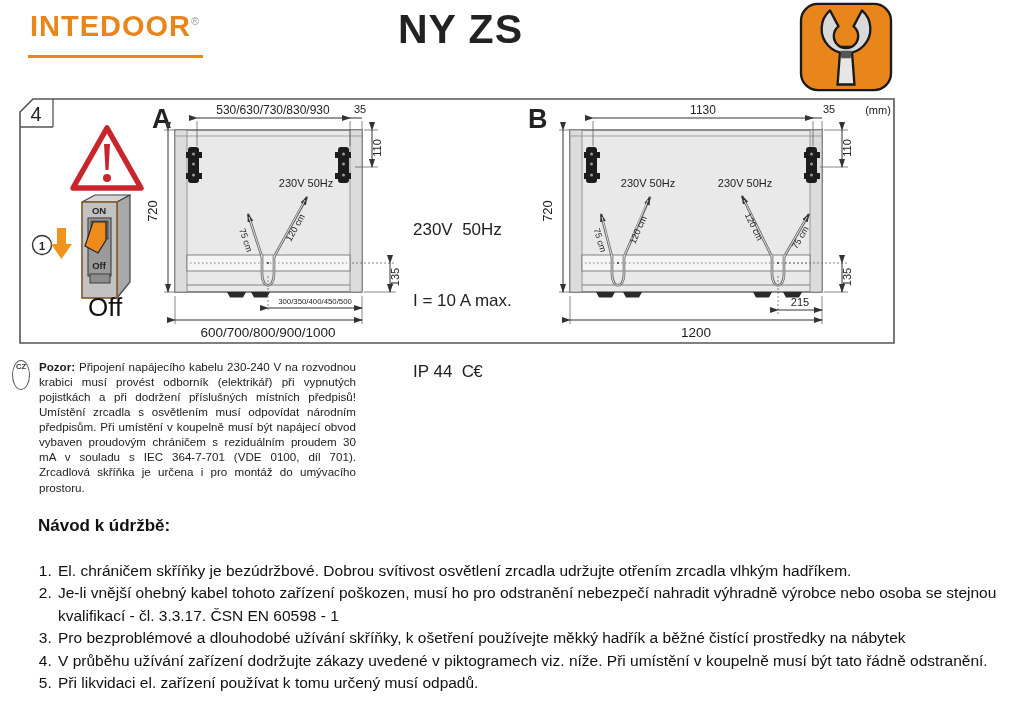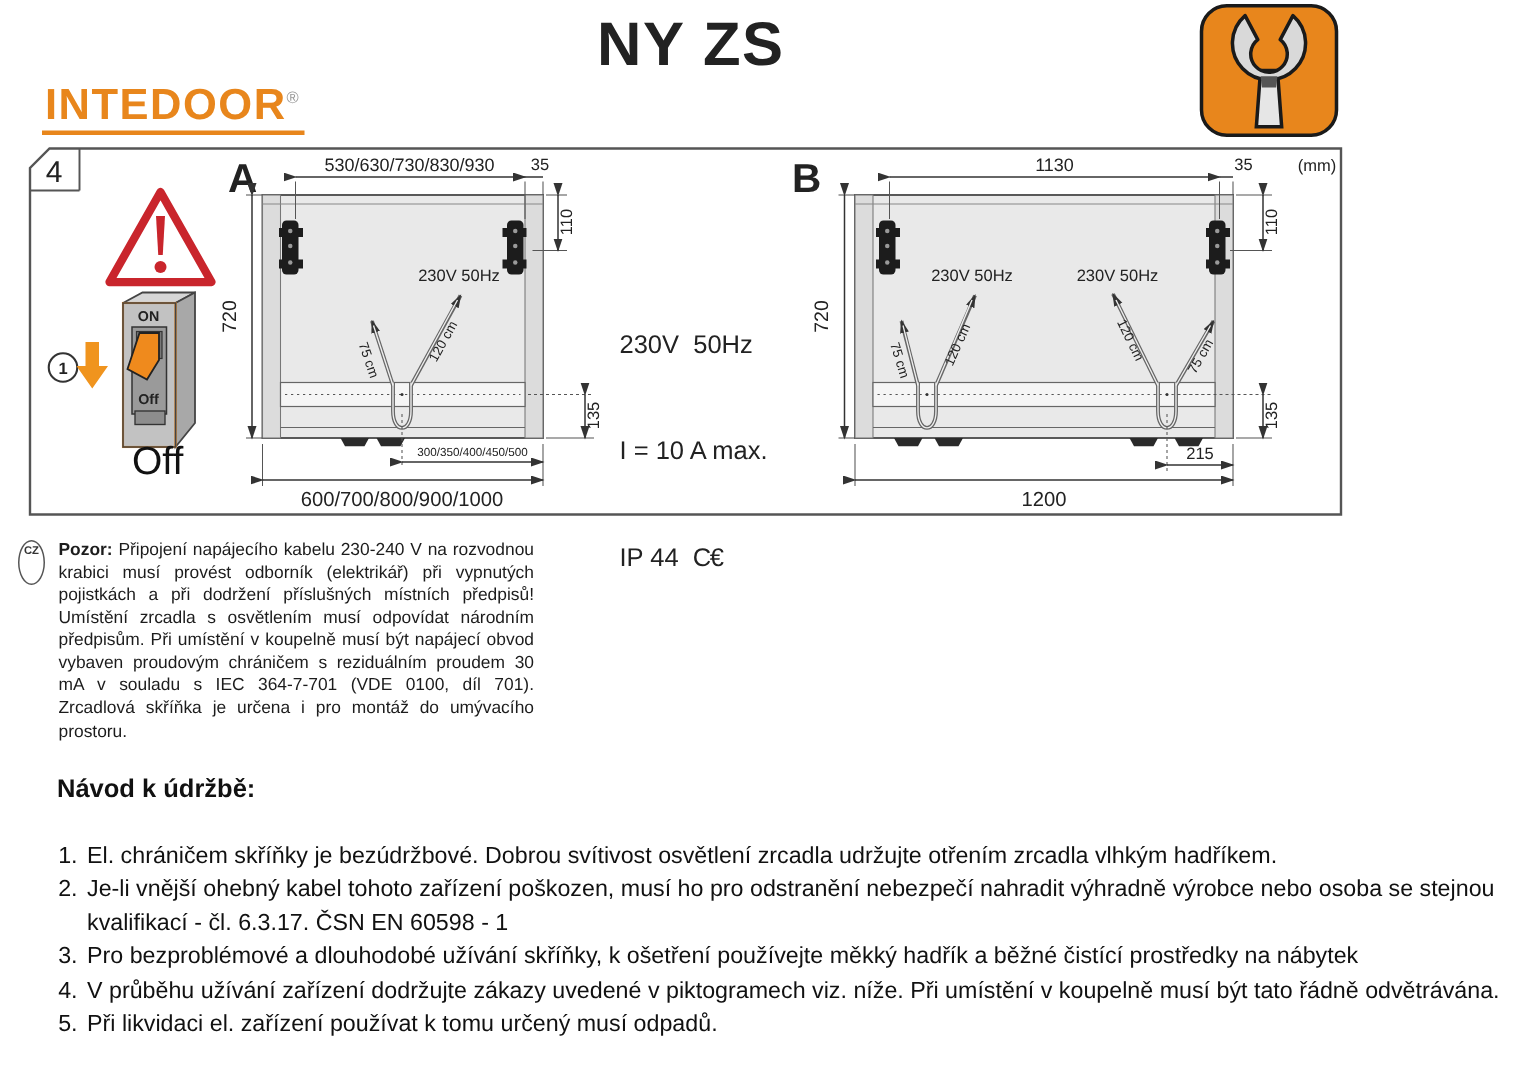--- a/index.html
+++ b/index.html
@@ -1,21 +1,21 @@
 <!DOCTYPE html>
 <html><head>
 <meta charset="utf-8">
 <style>
   * { margin:0; padding:0; box-sizing:border-box; }
   body { font-family:"Liberation Sans", sans-serif; background:#fff; }
   .page { position:relative; width:1020px; height:716px; background:#ffffff; overflow:hidden; color:#1a1a1a; }
 
   
   .logo { position:absolute; left:28px; top:12px; font-size:29px; font-weight:bold;
-          color:#e8861c; letter-spacing:1px; border-bottom:3px solid #e8861c; padding:0 4px 2px 2px; line-height:1.0;margin-top:44px; }
+          color:#e8861c; letter-spacing:1px; border-bottom:3px solid #e8861c; padding:0 4px 14px 2px; line-height:1.0; }
   .logo sup { font-size:11px; color:#999; font-weight:normal; letter-spacing:0; }
   .doc-title { position:absolute; left:398px; top:6px; font-size:41px; font-weight:bold; color:#222; letter-spacing:1px; }
   .wrench-box { position:absolute; left:799px; top:2px; }
 
   
   .frame-svg { position:absolute; left:0; top:0; }
   .diag { position:absolute; }
   svg text { font-family:"Liberation Sans", sans-serif; fill:#222; }
 
   
@@ -270,19 +270,19 @@
   </svg>
 
   <div class="notice">
     <span class="cz-badge">CZ</span>
     <b>Pozor:</b><span> Připojení napájecího kabelu 230-240 V na rozvodnou krabici musí provést odborník (elektrikář) při vypnutých pojistkách a při dodržení příslušných místních předpisů! Umístění zrcadla s osvětlením musí odpovídat národním předpisům. Při umístění v koupelně musí být napájecí obvod vybaven proudovým chráničem s reziduálním proudem 30 mA v souladu s IEC 364-7-701 (VDE 0100, díl 701). Zrcadlová skříňka je určena i pro montáž do umývacího prostoru.</span>
   </div>
 
   <div class="maint-heading">Návod k údržbě:</div>
   <ol class="maint-list">
     <li>El. chráničem skříňky je bezúdržbové. Dobrou svítivost osvětlení zrcadla udržujte otřením zrcadla vlhkým hadříkem.</li>
-    <li>Je-li vnější ohebný kabel tohoto zařízení poškozen, musí ho pro odstranění nebezpečí nahradit výhradně výrobce nebo osoba se stejnou kvalifikací - čl. 6.3.17. ČSN EN 60598 - 1</li>
+    <li>Je-li vnější ohebný kabel tohoto zařízení poškozen, musí ho pro odstranění nebezpečí nahradit výhradně výrobce nebo osoba se stejnou kvalifikací - čl. 3.3.17. ČSN EN 60598 - 1</li>
     <li>Pro bezproblémové a dlouhodobé užívání skříňky, k ošetření používejte měkký hadřík a běžné čistící prostředky na nábytek</li>
-    <li>V průběhu užívání zařízení dodržujte zákazy uvedené v piktogramech viz. níže. Při umístění v koupelně musí být tato řádně odvětrávána.</li>
+    <li>V průběhu užívání zařízení dodržujte zákazy uvedené v piktogramech viz. níže. Při umístění v koupelně musí být tato řádně odstranění.</li>
     <li>Při likvidaci el. zařízení používat k tomu určený musí odpadů.</li>
   </ol>
 
 </div>
 
 </body></html>

